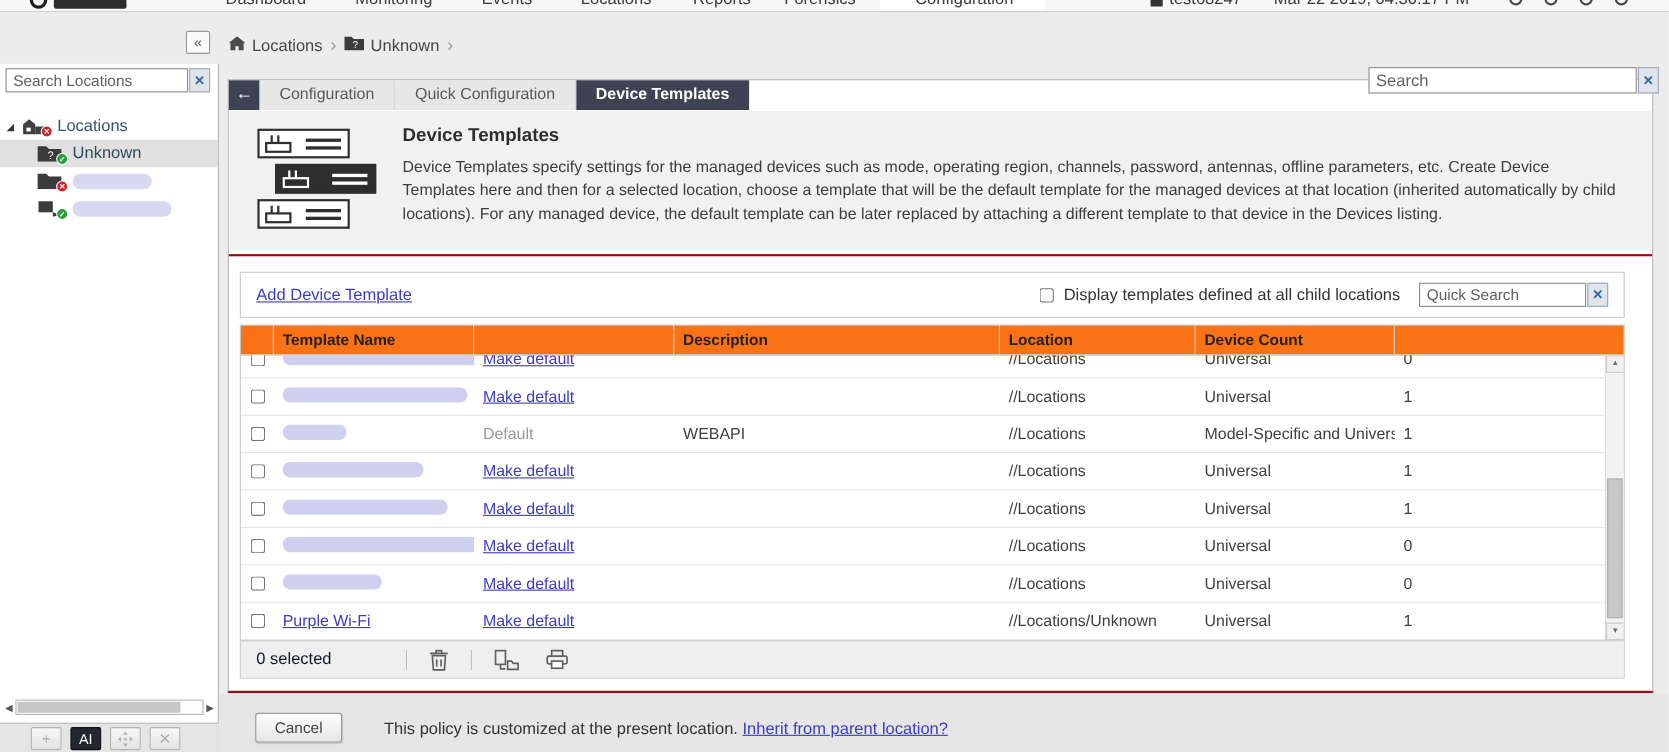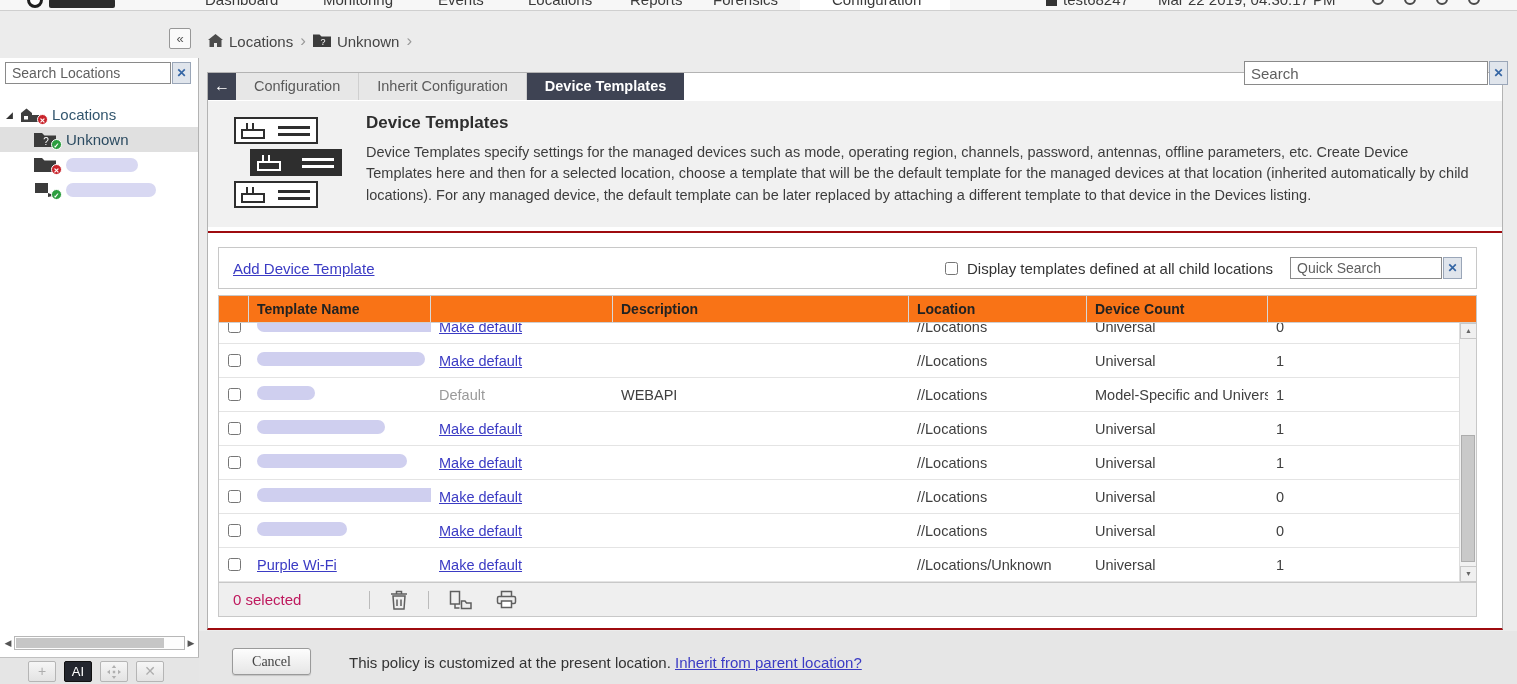--- a/index.html
+++ b/index.html
@@ -114,29 +114,29 @@
   .td-cb { display:flex; justify-content:center; }
   .action-plain { color:#9a9a9a; }
   .vscroll { position:absolute; right:0; top:0; bottom:0; width:17px; background:#f2f2f2; border-left:1px solid #ddd; }
   .sb-btn { width:17px; height:16px; background:#f0f0f0; border:1px solid #c8c8c8; color:#666;
             font-size:7px; text-align:center; line-height:14px; cursor:pointer; }
   .sb-btn.bottom { position:absolute; bottom:0; }
   .sb-thumb { position:absolute; left:1px; right:1px; top:112px; height:127px; background:#c9c9c9;
               border:1px solid #adadad; cursor:pointer; }
   .grid-footer { height:34px; background:#efefef; border-top:1px solid #c8c8c8; display:flex;
                  align-items:center; padding:0 14px; gap:16px; }
-  .status-text { font-size:15px; color:#be185d; width:120px; }
+  .status-text { font-size:15px; color:#0f172a; width:120px; }
   .vsep { width:1px; height:18px; background:#bbb; }
   .icon-btn { display:flex; align-items:center; cursor:pointer; padding:0 4px; }
   
   .bottom-bar { position:absolute; left:199px; top:631px; right:0; height:53px; background:#e6e6e6; }
   .cancel-btn { position:absolute; left:33px; top:17px; width:79px; height:27px;
                 border:1px solid #9a9a9a; border-radius:3px; background:linear-gradient(#fdfdfd,#e6e6e6);
                 font-size:14px; color:#444; text-align:center; line-height:25px; cursor:pointer;
-                box-shadow:0 1px 1px rgba(0,0,0,.15); font-family:Liberation Serif, serif;}
+                box-shadow:0 1px 1px rgba(0,0,0,.15); font-family:Liberation Sans, sans-serif;}
   .policy { position:absolute; left:150px; top:23px; font-size:15px; color:#333; }
 </style>
 </head>
 <body>
 
 <div class="topnav">
   <div class="active-tab-bg"></div>
   <span class="logo-circle"></span>
   <span class="brand-blob"></span>
   <span class="nav-item" style="left:205px">Dashboard</span>
@@ -242,21 +242,21 @@
         </svg>
     </div>
     <div class="tool-btn">✕</div>
   </div>
 </div>
 
 <div class="main-panel">
   <div class="tabs-row">
     <div class="back-btn">←</div>
     <div class="tab">Configuration</div>
-    <div class="tab">Inherit Configuration</div>
+    <div class="tab">Quick Configuration</div>
     <div class="tab active">Device Templates</div>
   </div>
 
   <div class="header-section">
     <div class="dt-icon">
       <div class="dt-row">
           <div class="dt-line"></div>
           <div class="dt-line"></div>
           <div class="dt-dev"></div>
         </div>

